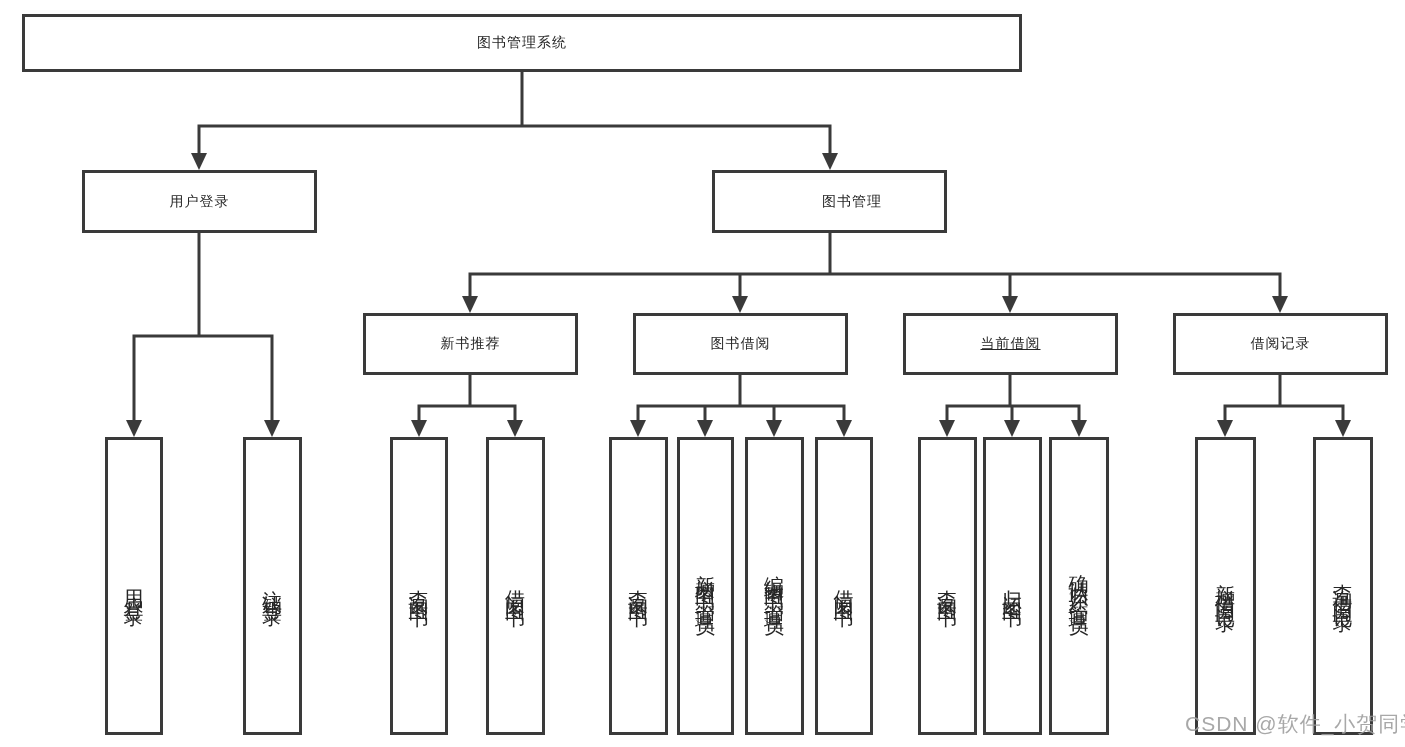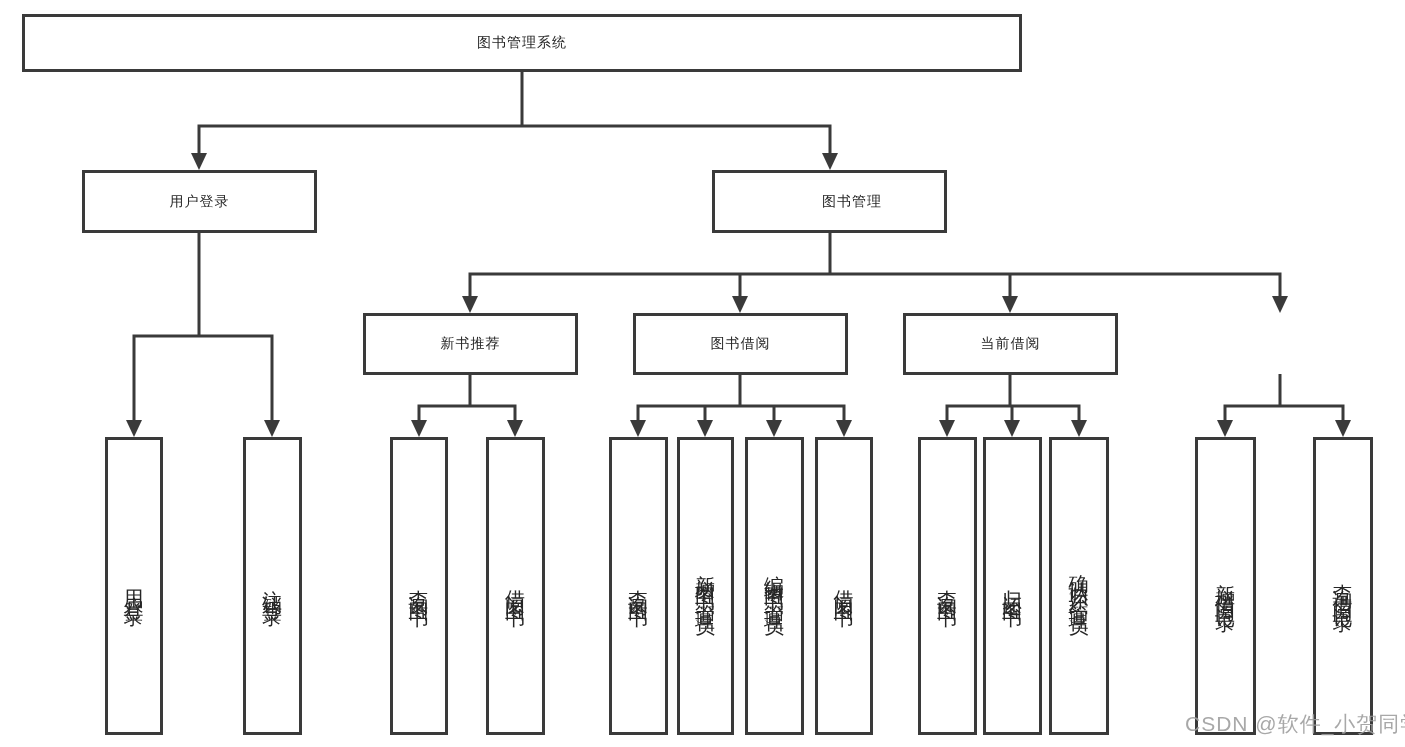--- a/index.html
+++ b/index.html
@@ -40,21 +40,21 @@
     line-height: 1;
   }
   
   #n-root   { left: 22px;  top: 14px;  width: 1000px; height: 58px; }
   
   #n-user-login { left: 82px;  top: 170px; width: 235px; height: 63px; }
   #n-book-mgmt  { left: 712px; top: 170px; width: 235px; height: 63px; padding-left: 45px; }
   
   #n-new-rec { left: 363px;  top: 313px; width: 215px; height: 62px; }
   #n-borrow  { left: 633px;  top: 313px; width: 215px; height: 62px; }
-  #n-current { left: 903px;  top: 313px; width: 215px; height: 62px; }
+  #n-current { left: 903px;  top: 313px; width: 215px; height: 62px; text-decoration: underline; }
   #n-records { left: 1173px; top: 313px; width: 215px; height: 62px; }
   
   .leaf { top: 437px; height: 298px; }
   #l-user-login     { left: 105px;  width: 58px; }
   #l-logout         { left: 243px;  width: 59px; }
   #l-query-book-1   { left: 390px;  width: 58px; }
   #l-borrow-book-1  { left: 486px;  width: 59px; }
   #l-query-book-2   { left: 609px;  width: 59px; }
   #l-add-book       { left: 677px;  width: 57px; }
   #l-edit-book      { left: 745px;  width: 59px; }
@@ -127,20 +127,23 @@
 
   <div class="node hnode" id="n-borrow">
     <span class="lbl">图书借阅</span>
   </div>
   <div class="node hnode" id="n-new-rec">
     <span class="lbl">新书推荐</span>
   </div>
   <div class="node hnode" id="n-current">
     <span class="lbl">当前借阅</span>
   </div>
+  <div class="node hnode" id="n-records">
+    <span class="lbl">借阅记录</span>
+  </div>
 
   <div class="node vnode leaf" id="l-user-login">
     <span class="lbl">用户登录</span>
   </div>
   <div class="node vnode leaf" id="l-logout">
     <span class="lbl">注销登录</span>
   </div>
   <div class="node vnode leaf" id="l-query-book-1">
     <span class="lbl">查询图书</span>
   </div>

